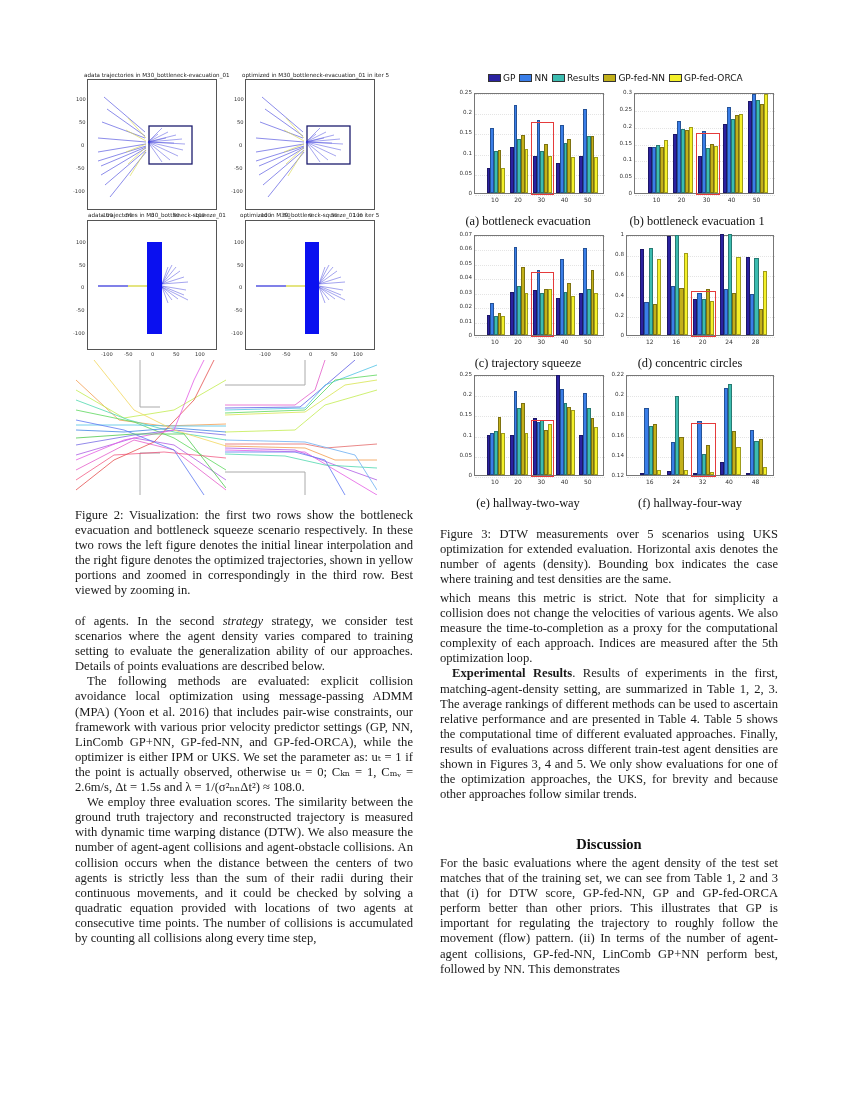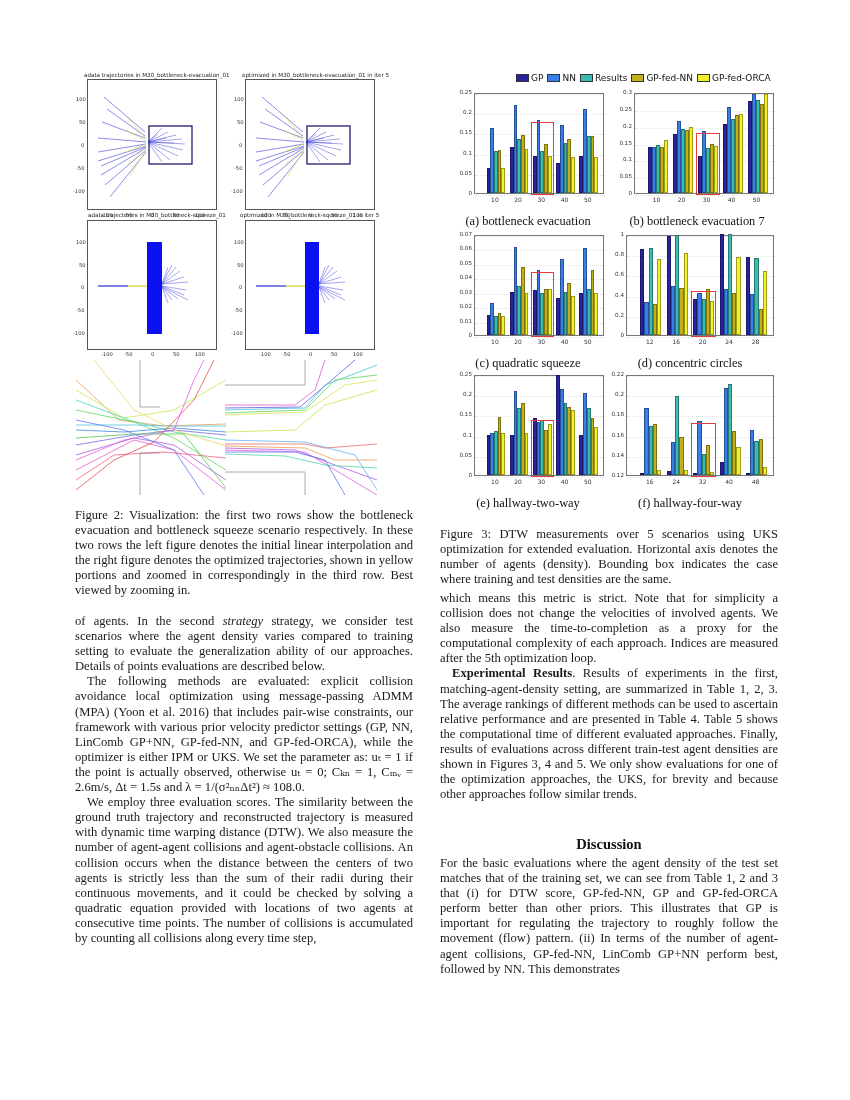--- a/index.html
+++ b/index.html
@@ -261,21 +261,21 @@
   <div class="abs text-block" style="left:75px; top:508px; width:338px;">Figure 2: Visualization: the first two rows show the bottleneck evacuation and bottleneck squeeze scenario respectively. In these two rows the left figure denotes the initial linear interpolation and the right figure denotes the optimized trajectories, shown in yellow portions and zoomed in correspondingly in the third row. Best viewed by zooming in.</div>
 </div>
 
 <div class="abs text-block" style="left:75px; top:614px; width:338px;">
   <p><span>of agents. In the second </span><span class="ital">strategy</span><span> strategy, we consider test scenarios where the agent density varies compared to training setting to evaluate the generalization ability of our approaches. Details of points evaluations are described below.</span></p>
   <p class="indent">The following methods are evaluated: explicit collision avoidance local optimization using message-passing ADMM (MPA) (Yoon et al. 2016) that includes pair-wise constraints, our framework with various prior velocity predictor settings (GP, NN, LinComb GP+NN, GP-fed-NN, and GP-fed-ORCA), while the optimizer is either IPM or UKS. We set the parameter as: uₜ = 1 if the point is actually observed, otherwise uₜ = 0; Cₖₙ = 1, Cₘᵥ = 2.6m/s, Δt = 1.5s and λ = 1/(σ²ₙₙΔt²) ≈ 108.0.</p>
   <p class="indent">We employ three evaluation scores. The similarity between the ground truth trajectory and reconstructed trajectory is measured with dynamic time warping distance (DTW). We also measure the number of agent-agent collisions and agent-obstacle collisions. An collision occurs when the distance between the centers of two agents is strictly less than the sum of their radii during their continuous movements, and it could be checked by solving a quadratic equation provided with locations of two agents at consecutive time points. The number of collisions is accumulated by counting all collisions along every time step,</p>
 </div>
 
 <div id="fig3">
-  <div class="legend" style="left:488px; top:73px;margin-left:28px;">
+  <div class="legend" style="left:488px; top:73px;">
     <div class="legend-item">
         <span class="swatch" style="background:#2b22a0"></span>
         <span>GP</span>
       </div>
     <div class="legend-item">
         <span class="swatch" style="background:#3a7ee8"></span>
         <span>NN</span>
       </div>
     <div class="legend-item">
         <span class="swatch" style="background:#3cbcb0"></span>
@@ -382,21 +382,21 @@
       <div class="ylab" style="left: 0px; top: 49.5px;">0.15</div>
       <div class="ylab" style="left: 0px; top: 32.6667px;">0.2</div>
       <div class="ylab" style="left: 0px; top: 15.8333px;">0.25</div>
       <div class="ylab" style="left: 0px; top: -1px;">0.3</div>
       <div class="xlab" style="left: 38.5px; top: 106px;">10</div>
       <div class="xlab" style="left: 63.5px; top: 106px;">20</div>
       <div class="xlab" style="left: 88.5px; top: 106px;">30</div>
       <div class="xlab" style="left: 113.5px; top: 106px;">40</div>
       <div class="xlab" style="left: 138.5px; top: 106px;">50</div>
     </div>
-  <div class="caption" style="left:612px; top:214px; width:170px;">(b) bottleneck evacuation 7</div>
+  <div class="caption" style="left:612px; top:214px; width:170px;">(b) bottleneck evacuation 1</div>
 
   <div class="bar-chart" id="chart-2" style="left:448px; top:232px; width:160px; height:116px;">
       <div class="frame" style="left: 26px; top: 3px; width: 130px; height: 101px;">
         <div class="grid" style="left: 0px; top: 101px; width: 130px;"></div>
         <div class="grid" style="left: 0px; top: 86.5714px; width: 130px;"></div>
         <div class="grid" style="left: 0px; top: 72.1429px; width: 130px;"></div>
         <div class="grid" style="left: 0px; top: 57.7143px; width: 130px;"></div>
         <div class="grid" style="left: 0px; top: 43.2857px; width: 130px;"></div>
         <div class="grid" style="left: 0px; top: 28.8571px; width: 130px;"></div>
         <div class="grid" style="left: 0px; top: 14.4286px; width: 130px;"></div>
@@ -435,21 +435,21 @@
       <div class="ylab" style="left: 0px; top: 42.2857px;">0.04</div>
       <div class="ylab" style="left: 0px; top: 27.8571px;">0.05</div>
       <div class="ylab" style="left: 0px; top: 13.4286px;">0.06</div>
       <div class="ylab" style="left: 0px; top: -1px;">0.07</div>
       <div class="xlab" style="left: 36.8929px; top: 106px;">10</div>
       <div class="xlab" style="left: 60.1071px; top: 106px;">20</div>
       <div class="xlab" style="left: 83.3214px; top: 106px;">30</div>
       <div class="xlab" style="left: 106.536px; top: 106px;">40</div>
       <div class="xlab" style="left: 129.75px; top: 106px;">50</div>
     </div>
-  <div class="caption" style="left:448px; top:356px; width:160px;">(c) quadratic squeeze</div>
+  <div class="caption" style="left:448px; top:356px; width:160px;">(c) trajectory squeeze</div>
 
   <div class="bar-chart" id="chart-3" style="left:600px; top:232px; width:178px; height:116px;">
       <div class="frame" style="left: 26px; top: 3px; width: 148px; height: 101px;">
         <div class="grid" style="left: 0px; top: 101px; width: 148px;"></div>
         <div class="grid" style="left: 0px; top: 80.8px; width: 148px;"></div>
         <div class="grid" style="left: 0px; top: 60.6px; width: 148px;"></div>
         <div class="grid" style="left: 0px; top: 40.4px; width: 148px;"></div>
         <div class="grid" style="left: 0px; top: 20.2px; width: 148px;"></div>
         <div class="grid" style="left: 0px; top: 0px; width: 148px;"></div>
         <div class="bar" style="left: 13.2143px; width: 4.22857px; height: 85.85px; background: rgb(43, 34, 160);"></div>
@@ -588,21 +588,21 @@
       <div class="xlab" style="left: 92.6429px; top: 106px;">32</div>
       <div class="xlab" style="left: 119.071px; top: 106px;">40</div>
       <div class="xlab" style="left: 145.5px; top: 106px;">48</div>
     </div>
   <div class="caption" style="left:605px; top:496px; width:170px;">(f) hallway-four-way</div>
 
   <div class="abs text-block" style="left:440px; top:527px; width:338px;">Figure 3: DTW measurements over 5 scenarios using UKS optimization for extended evaluation. Horizontal axis denotes the number of agents (density). Bounding box indicates the case where training and test densities are the same.</div>
 </div>
 
 <div class="abs text-block" style="left:440px; top:591px; width:338px;">
-  <p>which means this metric is strict. Note that for simplicity a collision does not change the velocities of involved agents. We also measure the time-to-completion as a proxy for the computational complexity of each approach. Indices are measured after the 5th optimization loop.</p>
+  <p>which means this metric is strict. Note that for simplicity a collision does not change the velocities of various agents. We also measure the time-to-completion as a proxy for the computational complexity of each approach. Indices are measured after the 5th optimization loop.</p>
   <p class="indent"><span class="bold">Experimental Results</span><span>. Results of experiments in the first, matching-agent-density setting, are summarized in Table 1,  2,  3. The average rankings of different methods can be used to ascertain relative performance and are presented in Table  4. Table 5 shows the computational time of different evaluated approaches. Finally, results of evaluations across different train-test agent densities are shown in Figures 3, 4 and 5. We only show evaluations for one of the optimization approaches, the UKS, for brevity and because other approaches follow similar trends.</span></p>
 </div>
 
 <div class="section-heading" style="left:440px; top:836px; width:338px;">Discussion</div>
 
 <div class="abs text-block" style="left:440px; top:856px; width:338px;">
   <p>For the basic evaluations where the agent density of the test set matches that of the training set, we can see from Table 1, 2 and 3 that (i) for DTW score, GP-fed-NN, GP and GP-fed-ORCA perform better than other priors. This illustrates that GP is important for regulating the trajectory to roughly follow the movement (flow) pattern. (ii) In terms of the number of agent-agent collisions, GP-fed-NN, LinComb GP+NN perform best, followed by NN. This demonstrates</p>
 </div>
 
 </body></html>

